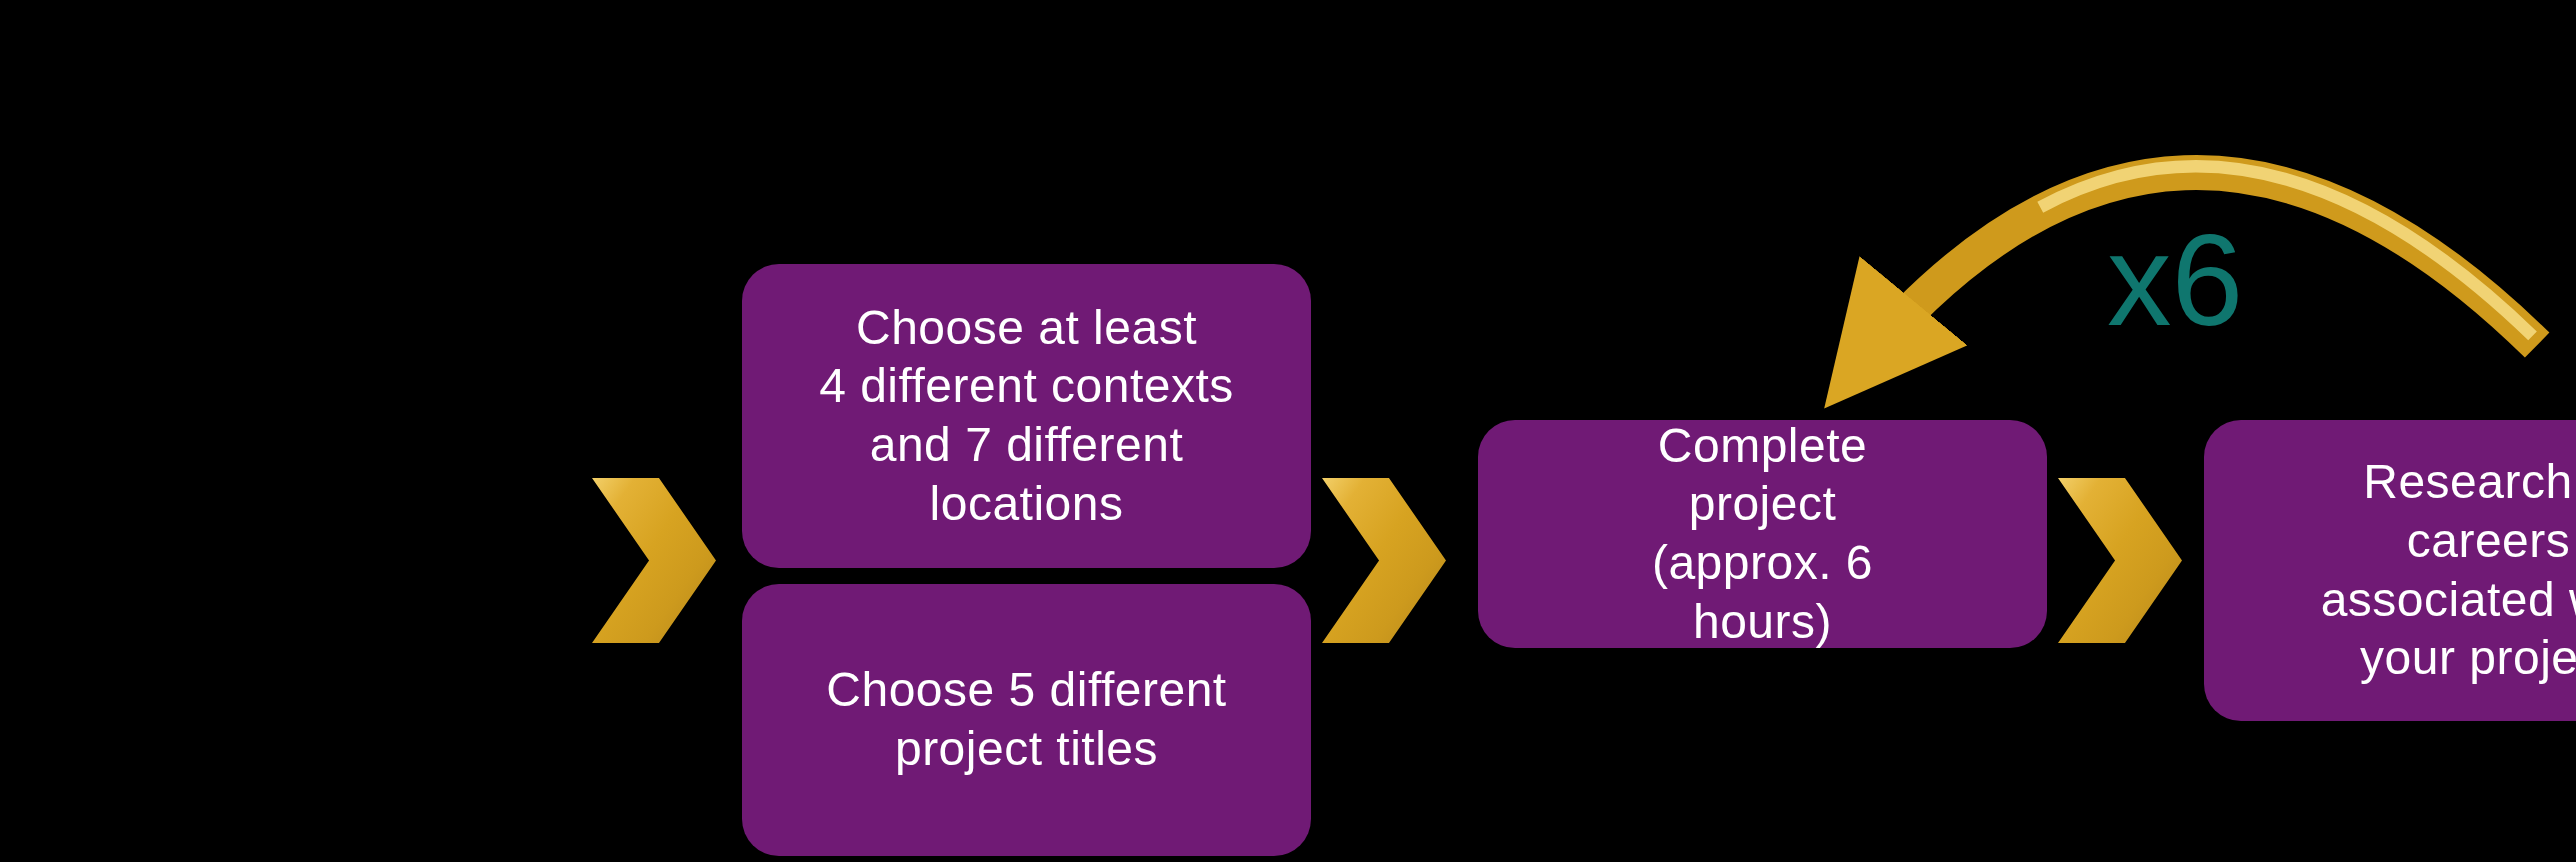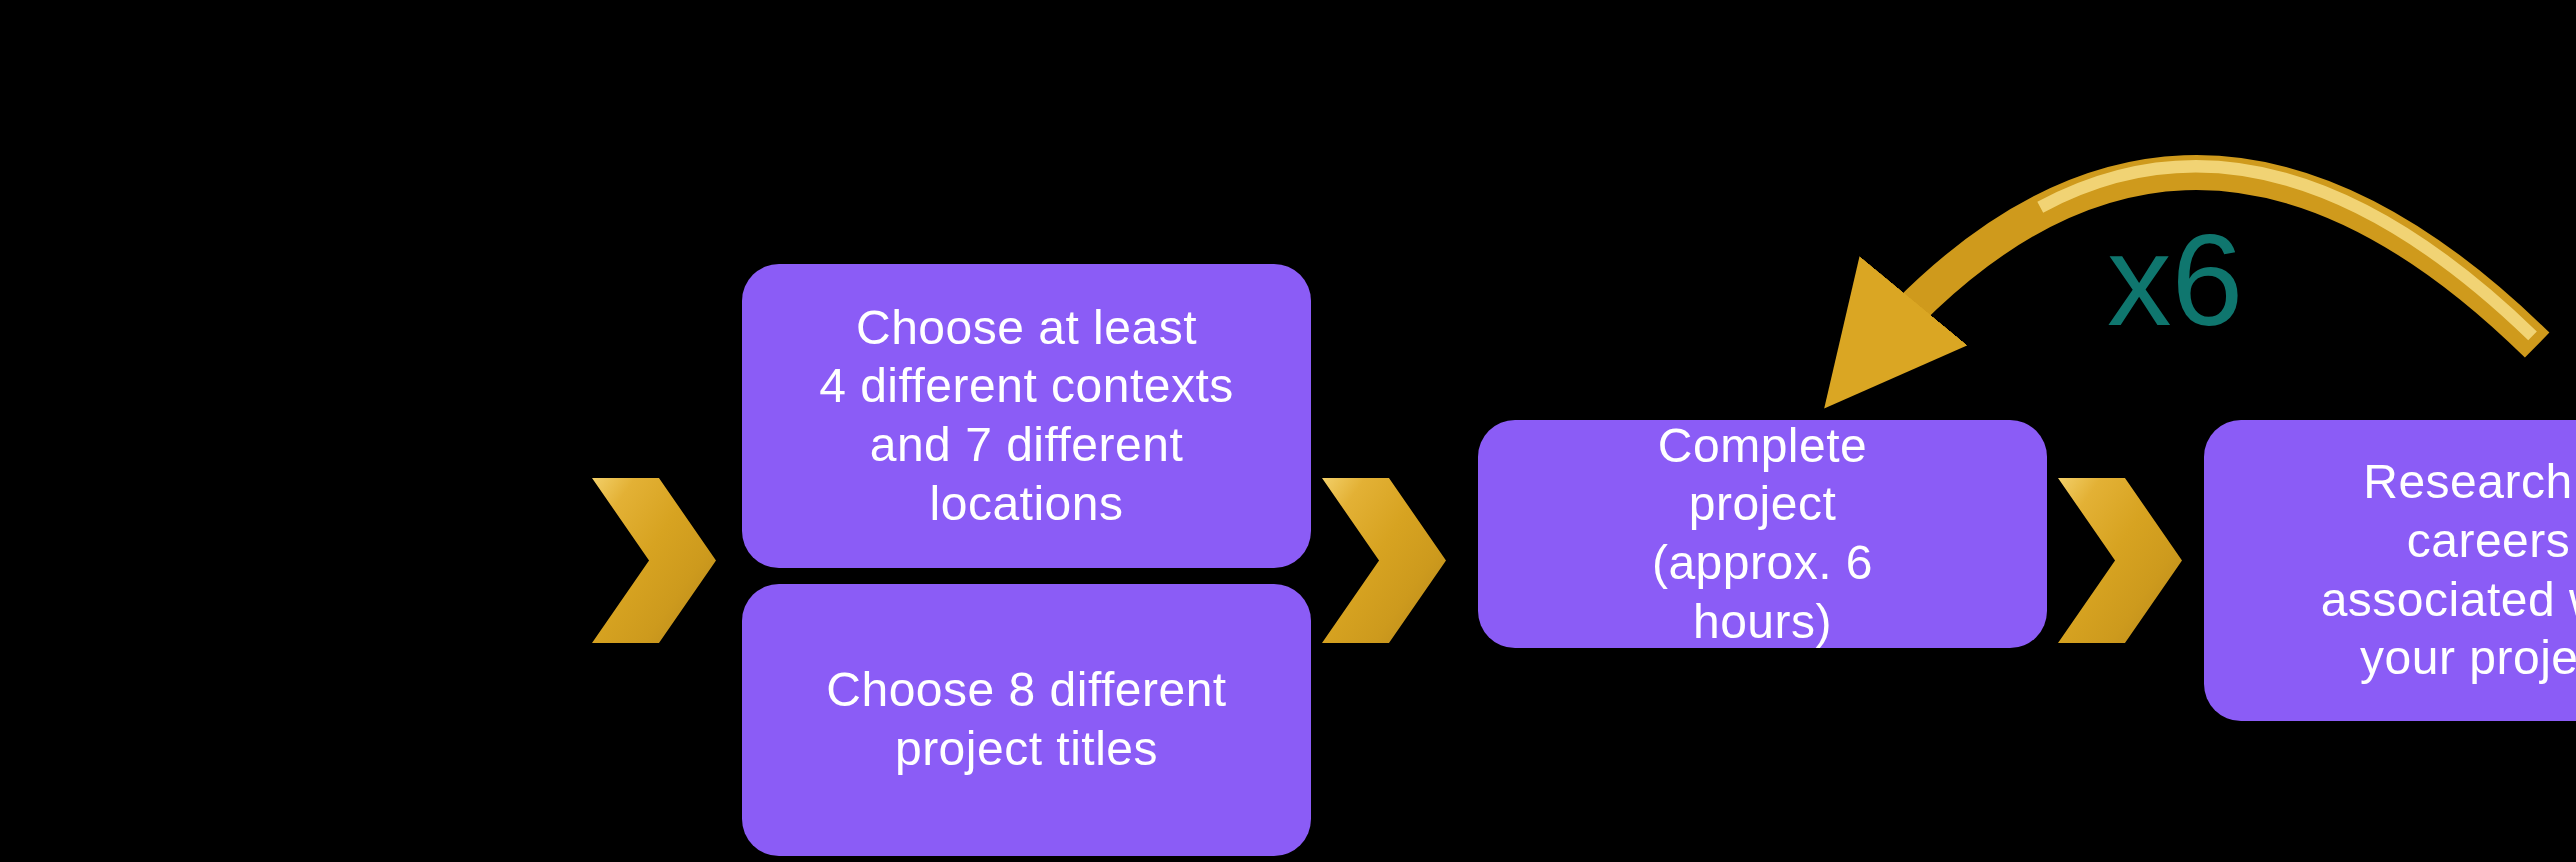--- a/index.html
+++ b/index.html
@@ -3,21 +3,21 @@
 <meta charset="utf-8">
 <style>
   html,body { margin:0; padding:0; background:#000; }
   .canvas {
     position:relative; width:3925px; height:863px;
     background:#000000; overflow:hidden;
     font-family:"Liberation Sans", sans-serif;
   }
   
   .step {
-    position:absolute; background:#8b5cf6; border-radius:37px;
+    position:absolute; background:#701a75; border-radius:37px;
     display:flex; align-items:center; justify-content:center;
   }
   .step-text {
     white-space:pre-line; text-align:center; color:#FFFFFF;
     font-size:48px; line-height:1.22; letter-spacing:0.5px; font-weight:400;
   }
   #s1  { left:15.5px;   top:420px;  width:567px; height:301px; }
   #s2a { left:742px; top:264px;  width:569px; height:304px; }
   #s2b { left:742px; top:584px; width:569px; height:272px; }
   #s3  { left:1478px; top:420px;  width:569px; height:228px; }
@@ -43,21 +43,21 @@
 
   <div class="chevron" id="c1"></div>
 
   <div class="step" id="s2a">
     <div class="step-text">Choose at least
 4 different contexts
 and 7 different
 locations</div>
   </div>
   <div class="step" id="s2b">
-    <div class="step-text">Choose 8 different
+    <div class="step-text">Choose 5 different
 project titles</div>
   </div>
   <div class="chevron" id="c2"></div>
 
   <div class="step" id="s3">
     <div class="step-text">Complete
 project
 (approx. 6
 hours)</div>
   </div>

